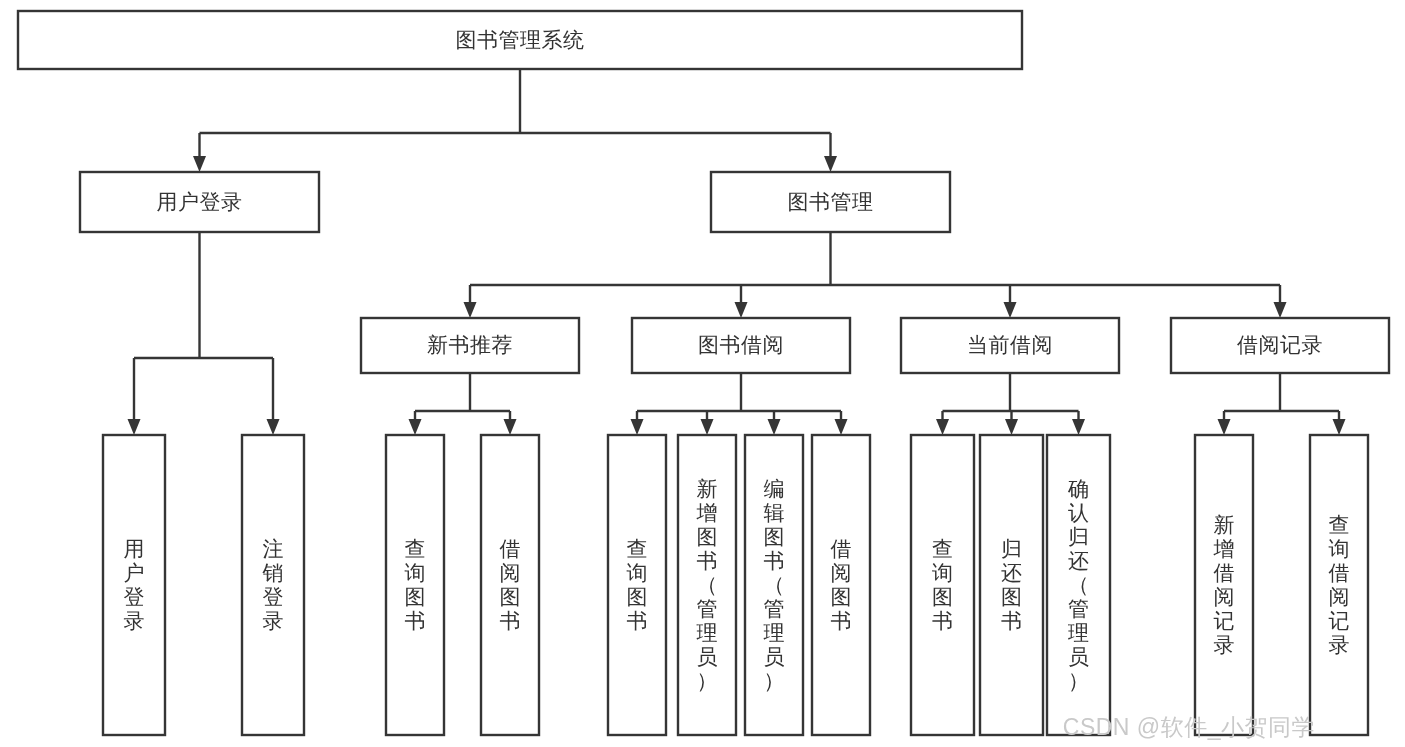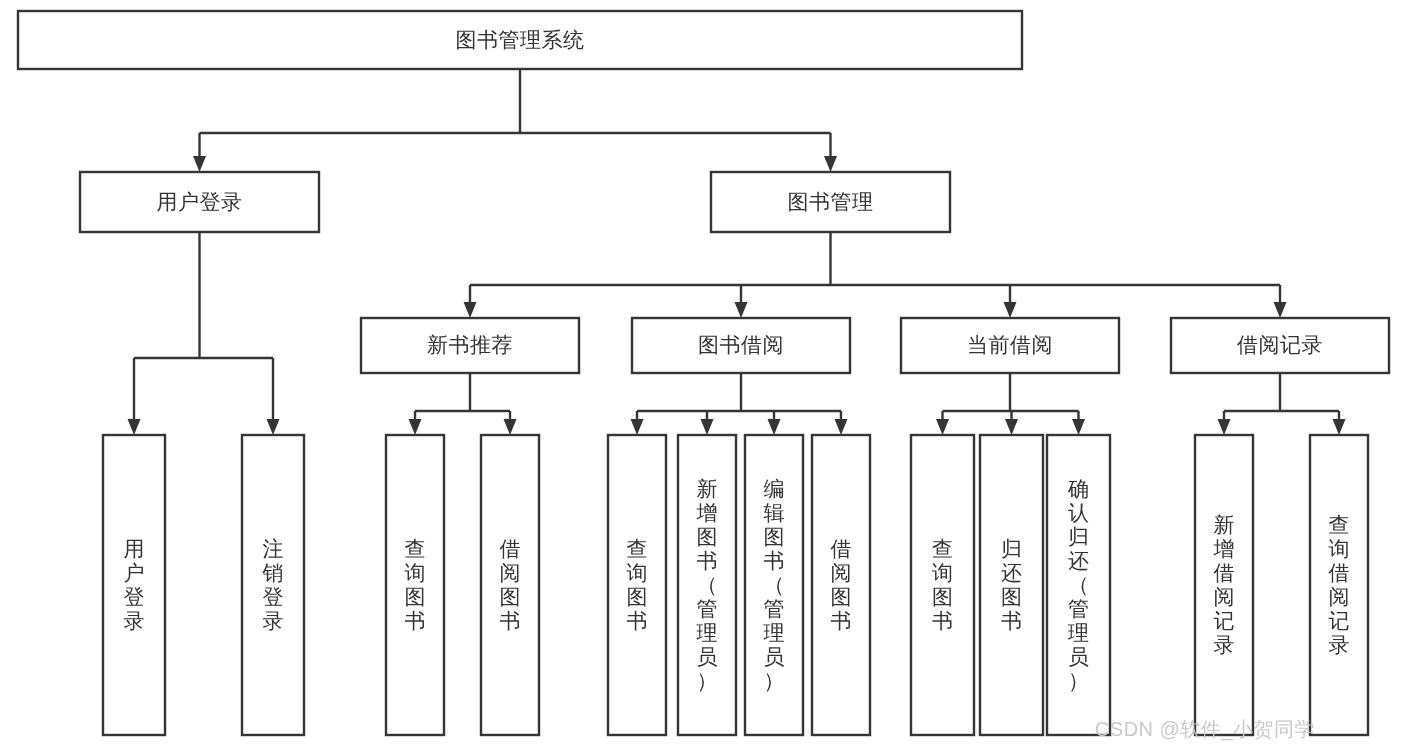--- a/index.html
+++ b/index.html
@@ -55,21 +55,21 @@
   }
   .arrow-head {
     fill: #353535;
     stroke: none;
   }
   .watermark {
     position: absolute;
     right: 8px;
     bottom: 4px;
     font-family: "Liberation Sans", "DejaVu Sans", sans-serif;
-    font-size: 20px;
+    font-size: 23px;
     color: #c9c9c9;
     letter-spacing: 0.5px;
     white-space: nowrap;
     user-select: none;
   }
 </style>
 </head>
 <body>
 
 <div id="diagram-root">

